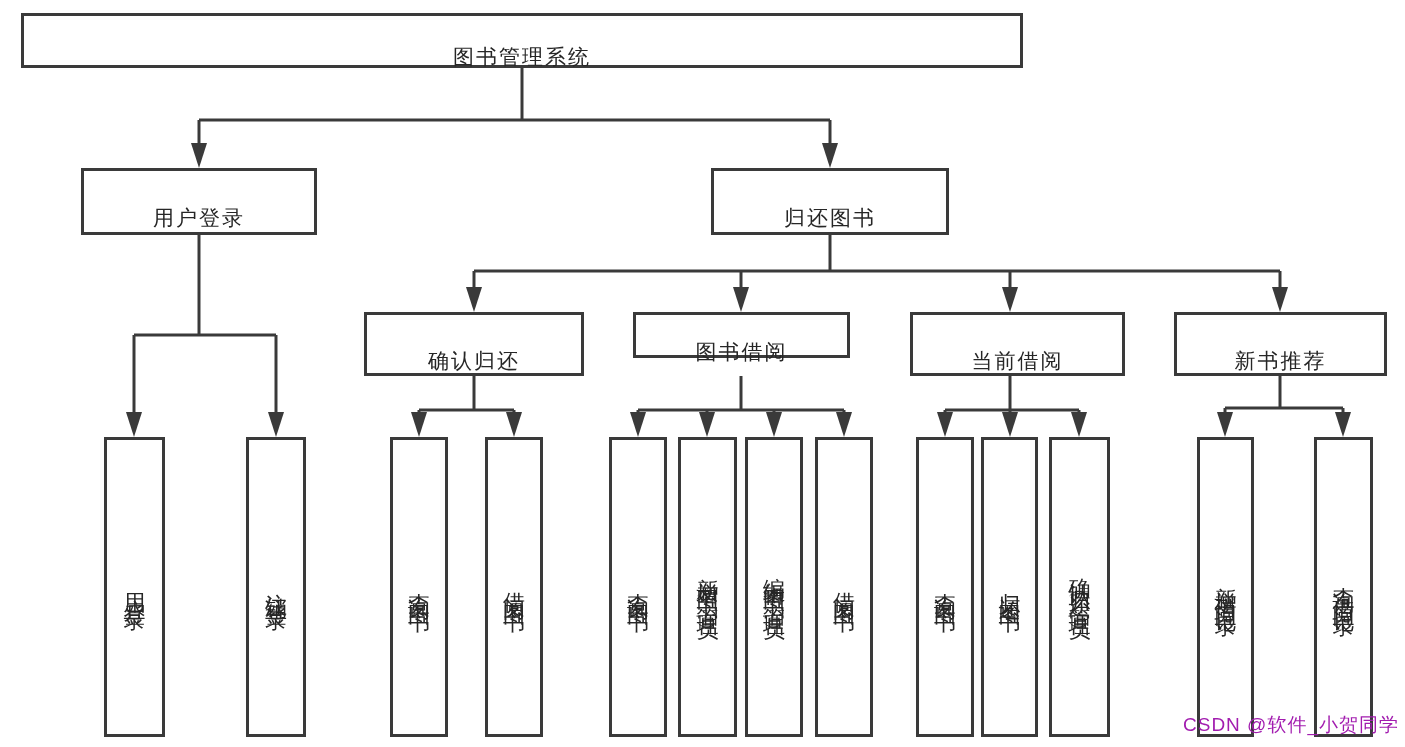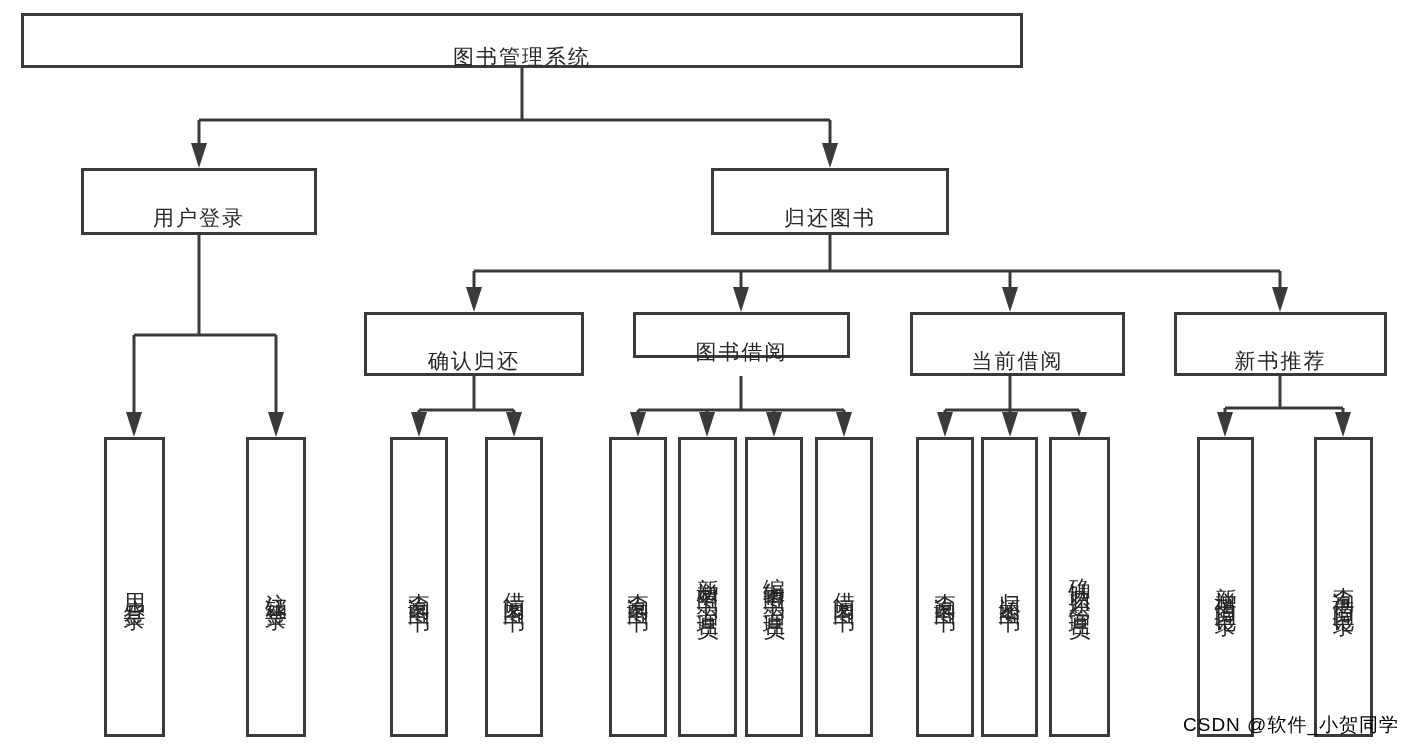--- a/index.html
+++ b/index.html
@@ -56,21 +56,21 @@
     letter-spacing: 6px;
     color: #262626;
     line-height: 1;
     white-space: nowrap;
   }
   .watermark {
     position: absolute;
     left: 1183px;
     top: 712px;
     font-size: 19px;
-    color: #000000;
+    color: #a21caf;
     letter-spacing: 1px;
     white-space: nowrap;
     z-index: 5;
   }
 </style>
 </head>
 <body>
 
 <div class="canvas">
 

